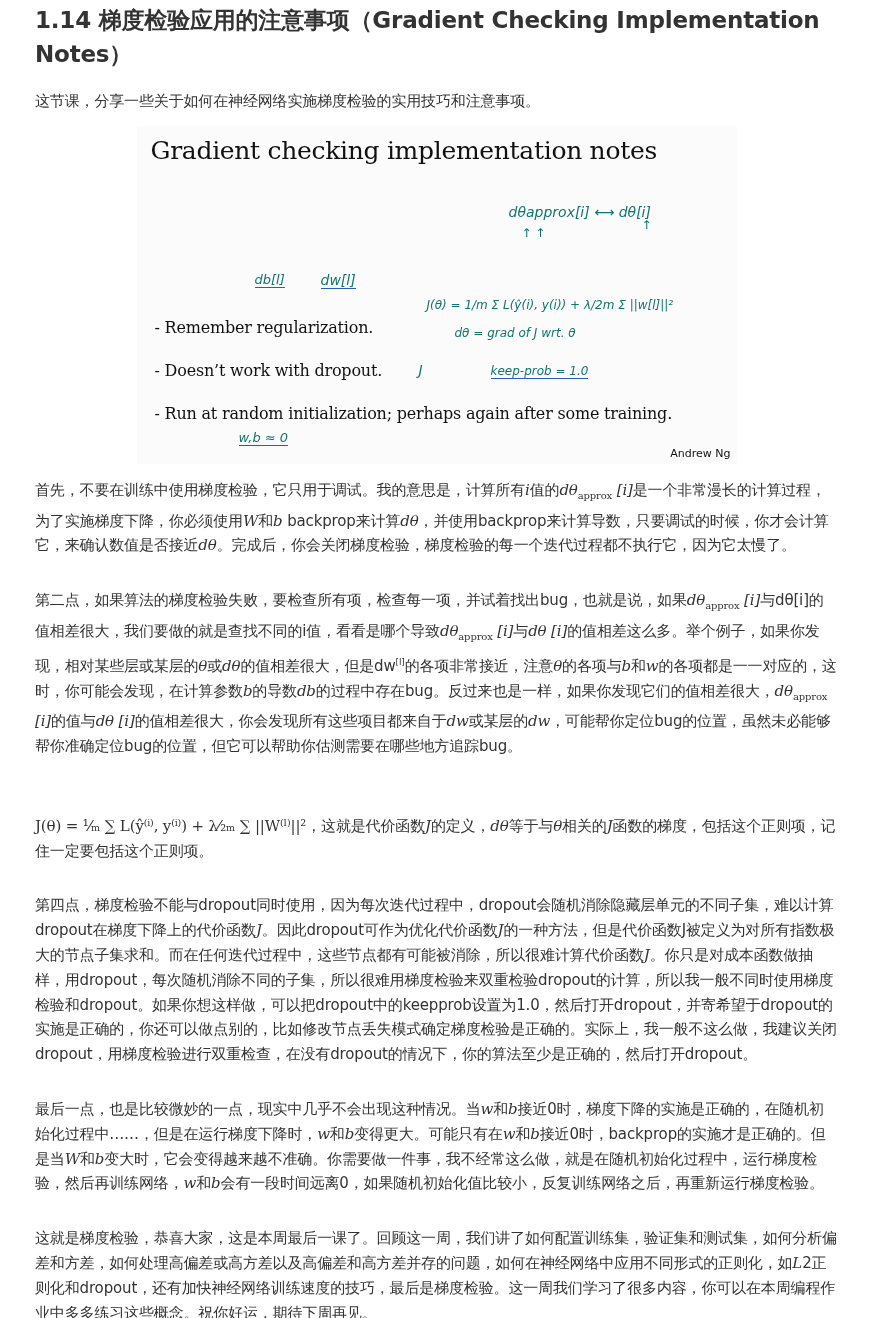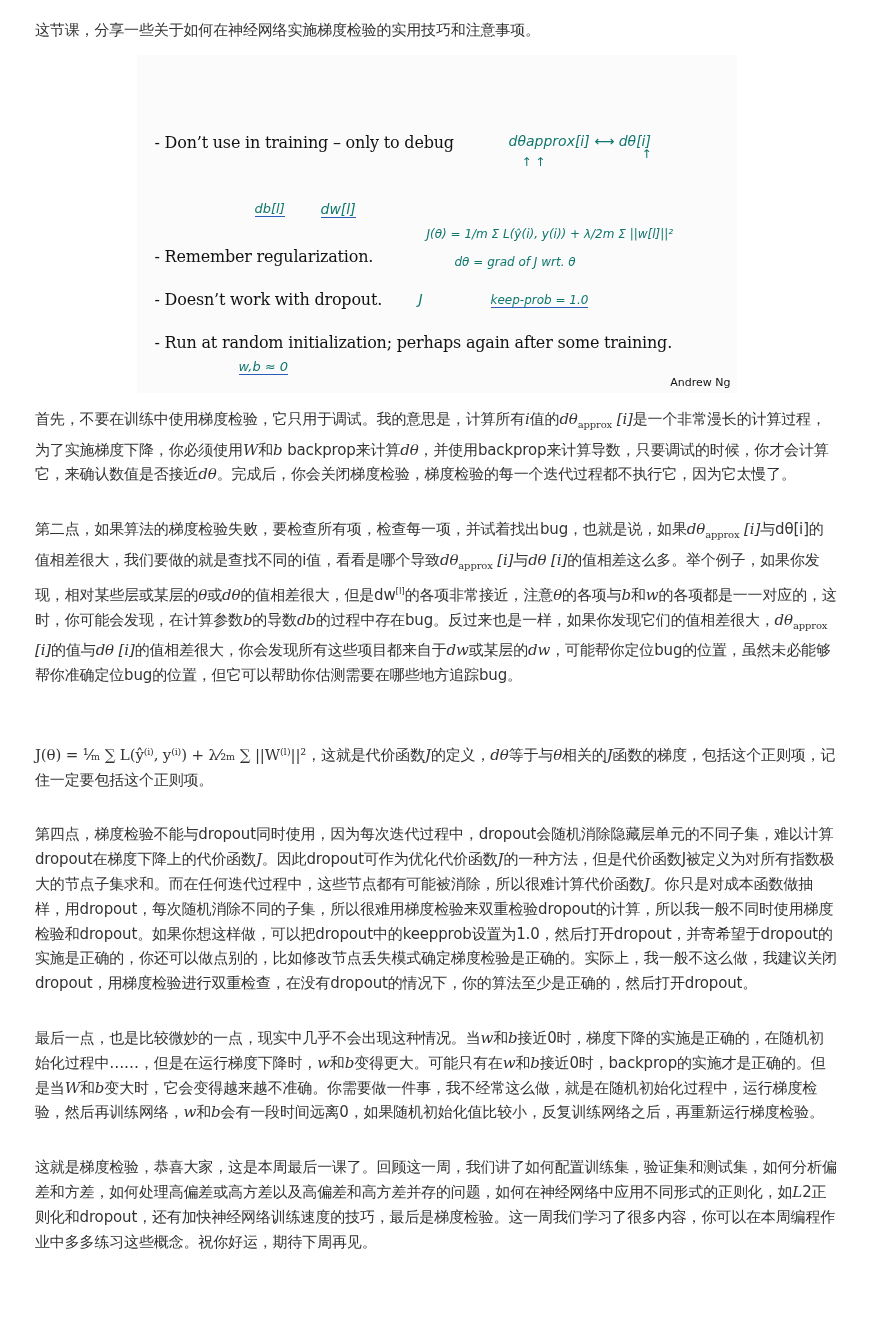--- a/index.html
+++ b/index.html
@@ -66,26 +66,27 @@
       color: #0f766e;
       font-style: italic;
       white-space: nowrap;
     }
     .hand.u { border-bottom: 1.5px solid #2b5cb8; }
   </style>
 </head>
 <body>
 
 <div class="page">
+  <h1>1.14 梯度检验应用的注意事项（Gradient Checking Implementation Notes）</h1>
 
   <p class="intro">这节课，分享一些关于如何在神经网络实施梯度检验的实用技巧和注意事项。</p>
 
   <div class="slide-wrap">
     <div class="slide">
-      <div class="bullet" style="top:78px">- Don’t use in training – only to debug</div>
+      <div class="title">Gradient checking implementation notes</div>
       <div class="bullet" style="top:192px">- Remember regularization.</div>
       <div class="bullet" style="top:235px">- Doesn’t work with dropout.</div>
       <div class="bullet" style="top:278px">- Run at random initialization; perhaps again after some training.</div>
 
       <div class="hand" style="left:372px;top:78px;font-size:14px">dθapprox[i] ⟷ dθ[i]</div>
       <div class="hand" style="left:385px;top:100px;font-size:12px">↑ ↑</div>
       <div class="hand" style="left:505px;top:92px;font-size:12px">↑</div>
       <div class="hand u" style="left:118px;top:146px;font-size:13px">db[l]</div>
       <div class="hand u" style="left:184px;top:146px;font-size:14px">dw[l]</div>
       <div class="hand" style="left:290px;top:172px;font-size:12px">J(θ) = 1/m Σ L(ŷ(i), y(i)) + λ/2m Σ ||w[l]||²</div>

